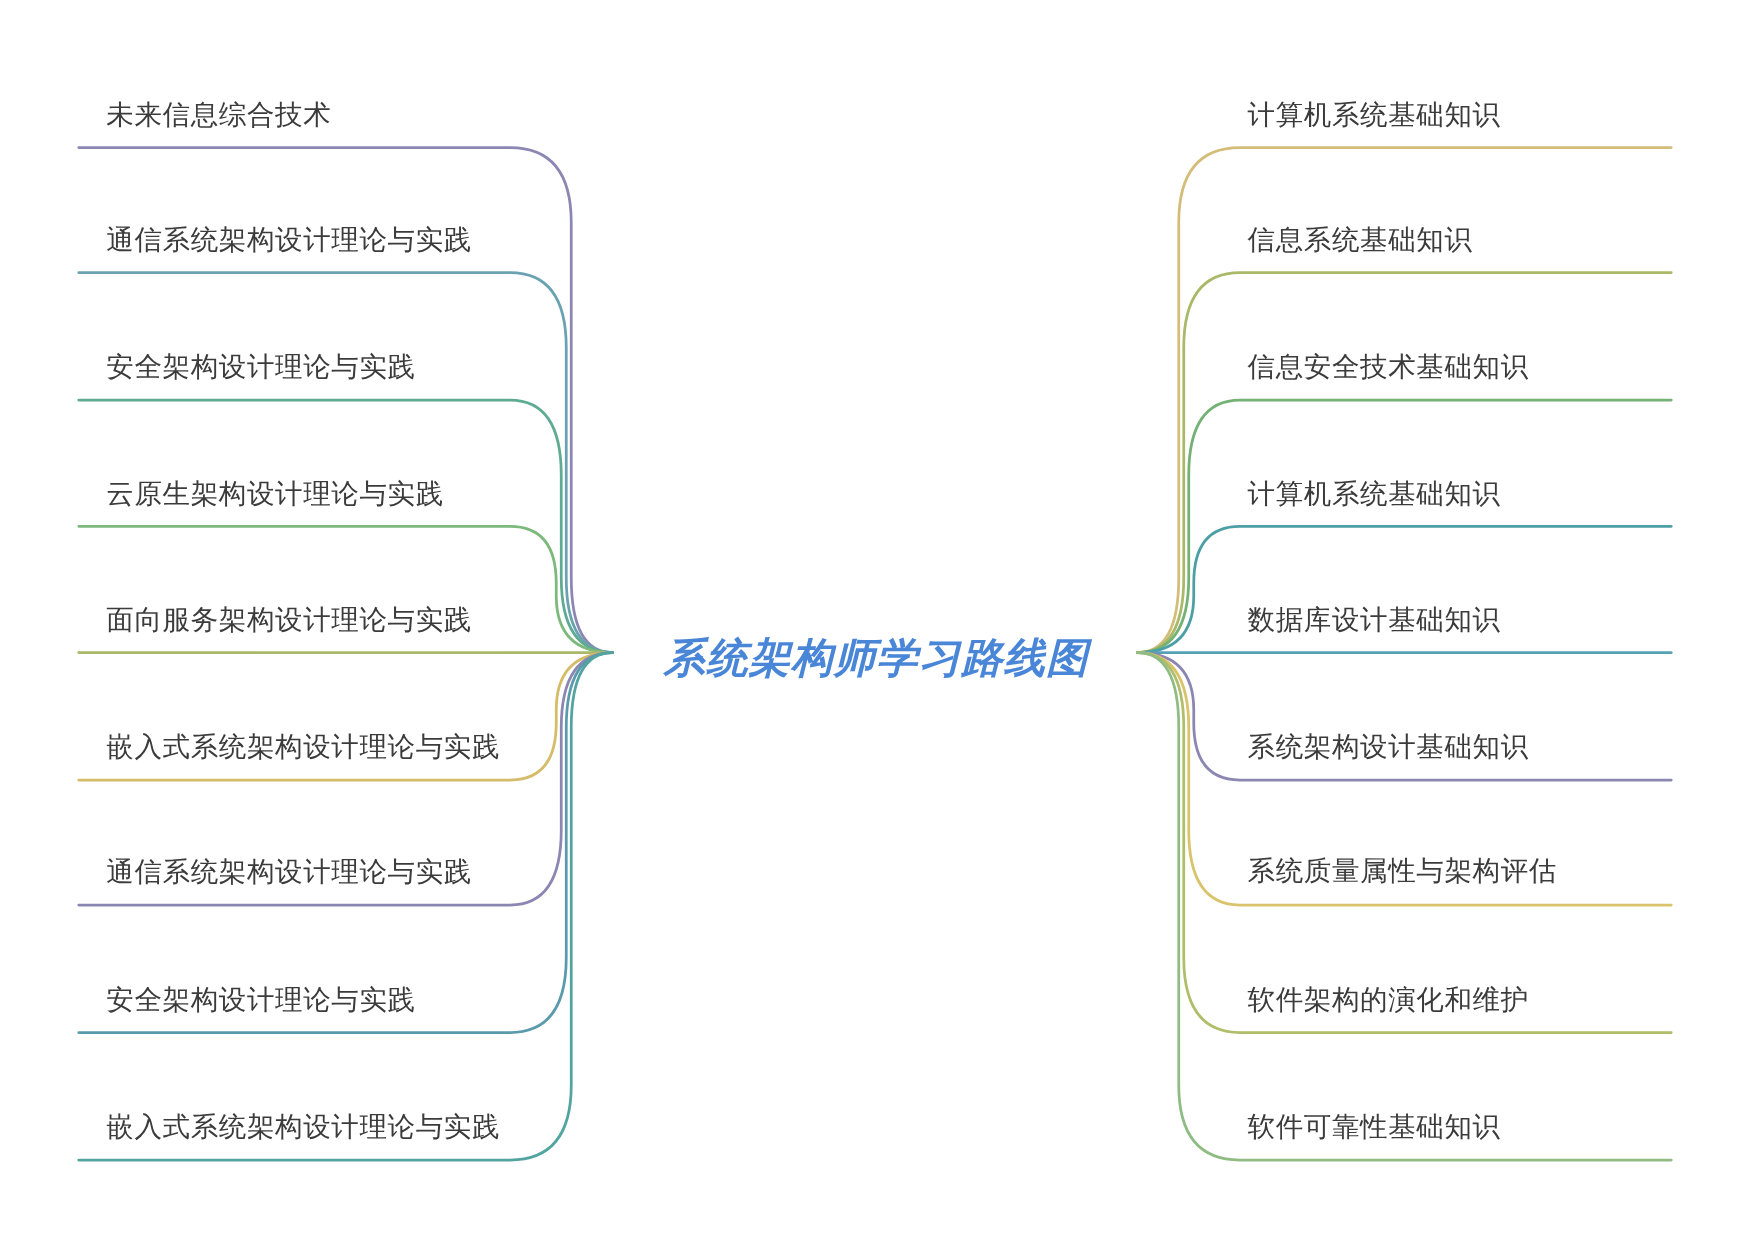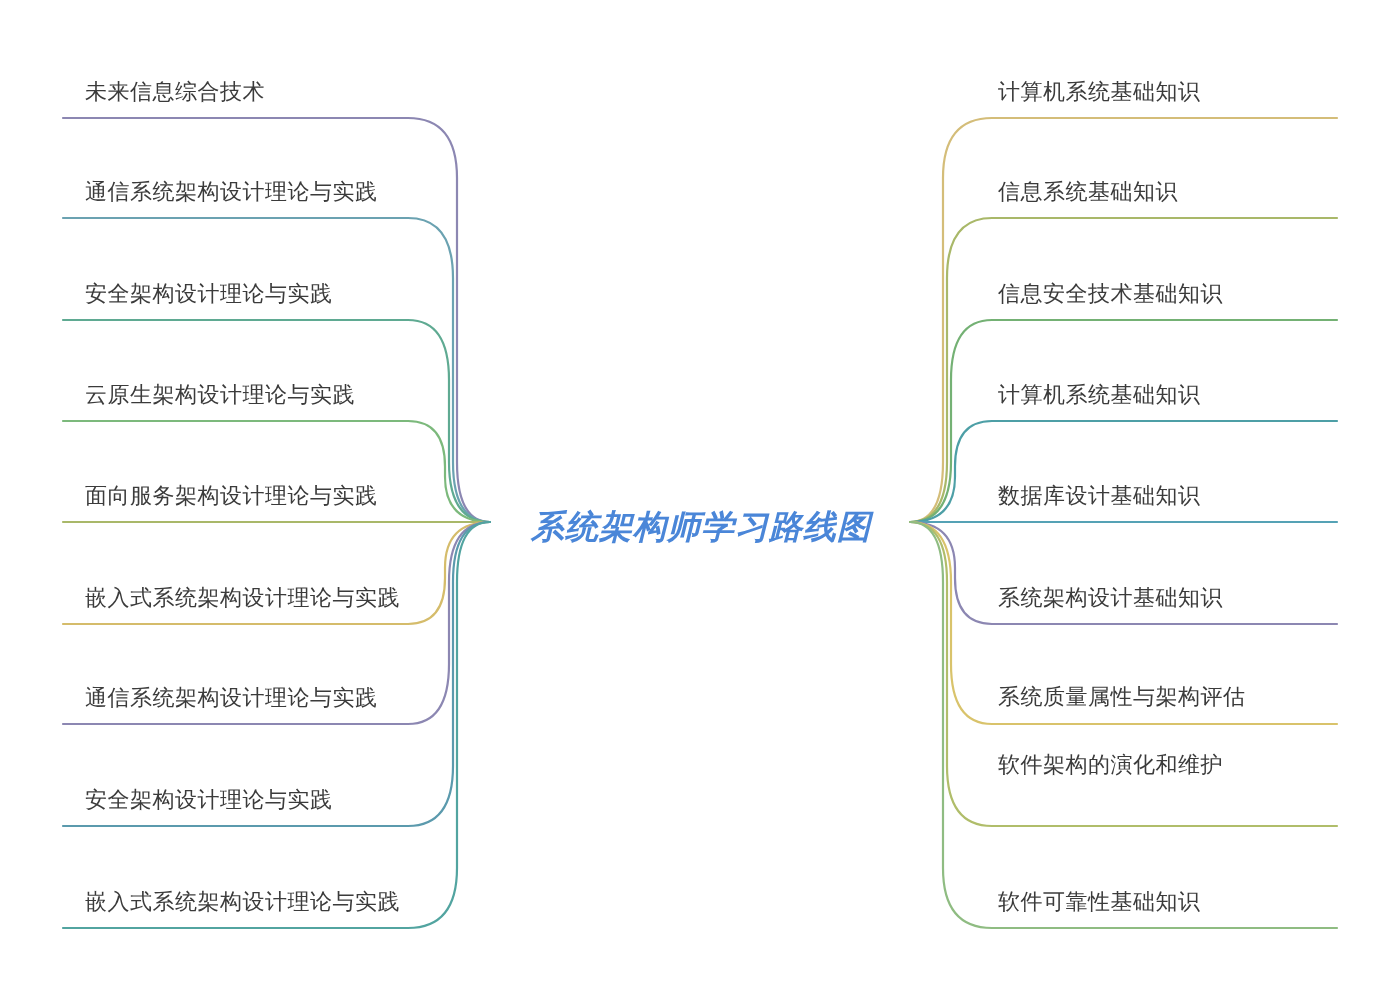--- a/index.html
+++ b/index.html
@@ -86,18 +86,18 @@
   <div class="branch-label left" style="top:786px">安全架构设计理论与实践</div>
   <div class="branch-label left" style="top:888px">嵌入式系统架构设计理论与实践</div>
 
   <div class="branch-label right" style="top:78px">计算机系统基础知识</div>
   <div class="branch-label right" style="top:178px">信息系统基础知识</div>
   <div class="branch-label right" style="top:280px">信息安全技术基础知识</div>
   <div class="branch-label right" style="top:381px">计算机系统基础知识</div>
   <div class="branch-label right" style="top:482px">数据库设计基础知识</div>
   <div class="branch-label right" style="top:584px">系统架构设计基础知识</div>
   <div class="branch-label right" style="top:683px">系统质量属性与架构评估</div>
-  <div class="branch-label right" style="top:751px">软件架构的演化和维护</div>
+  <div class="branch-label right" style="top:786px">软件架构的演化和维护</div>
   <div class="branch-label right" style="top:888px">软件可靠性基础知识</div>
 
   <div class="central-topic" style="color: rgb(74, 134, 216);">系统架构师学习路线图</div>
 
 </div>
 
 </body></html>

